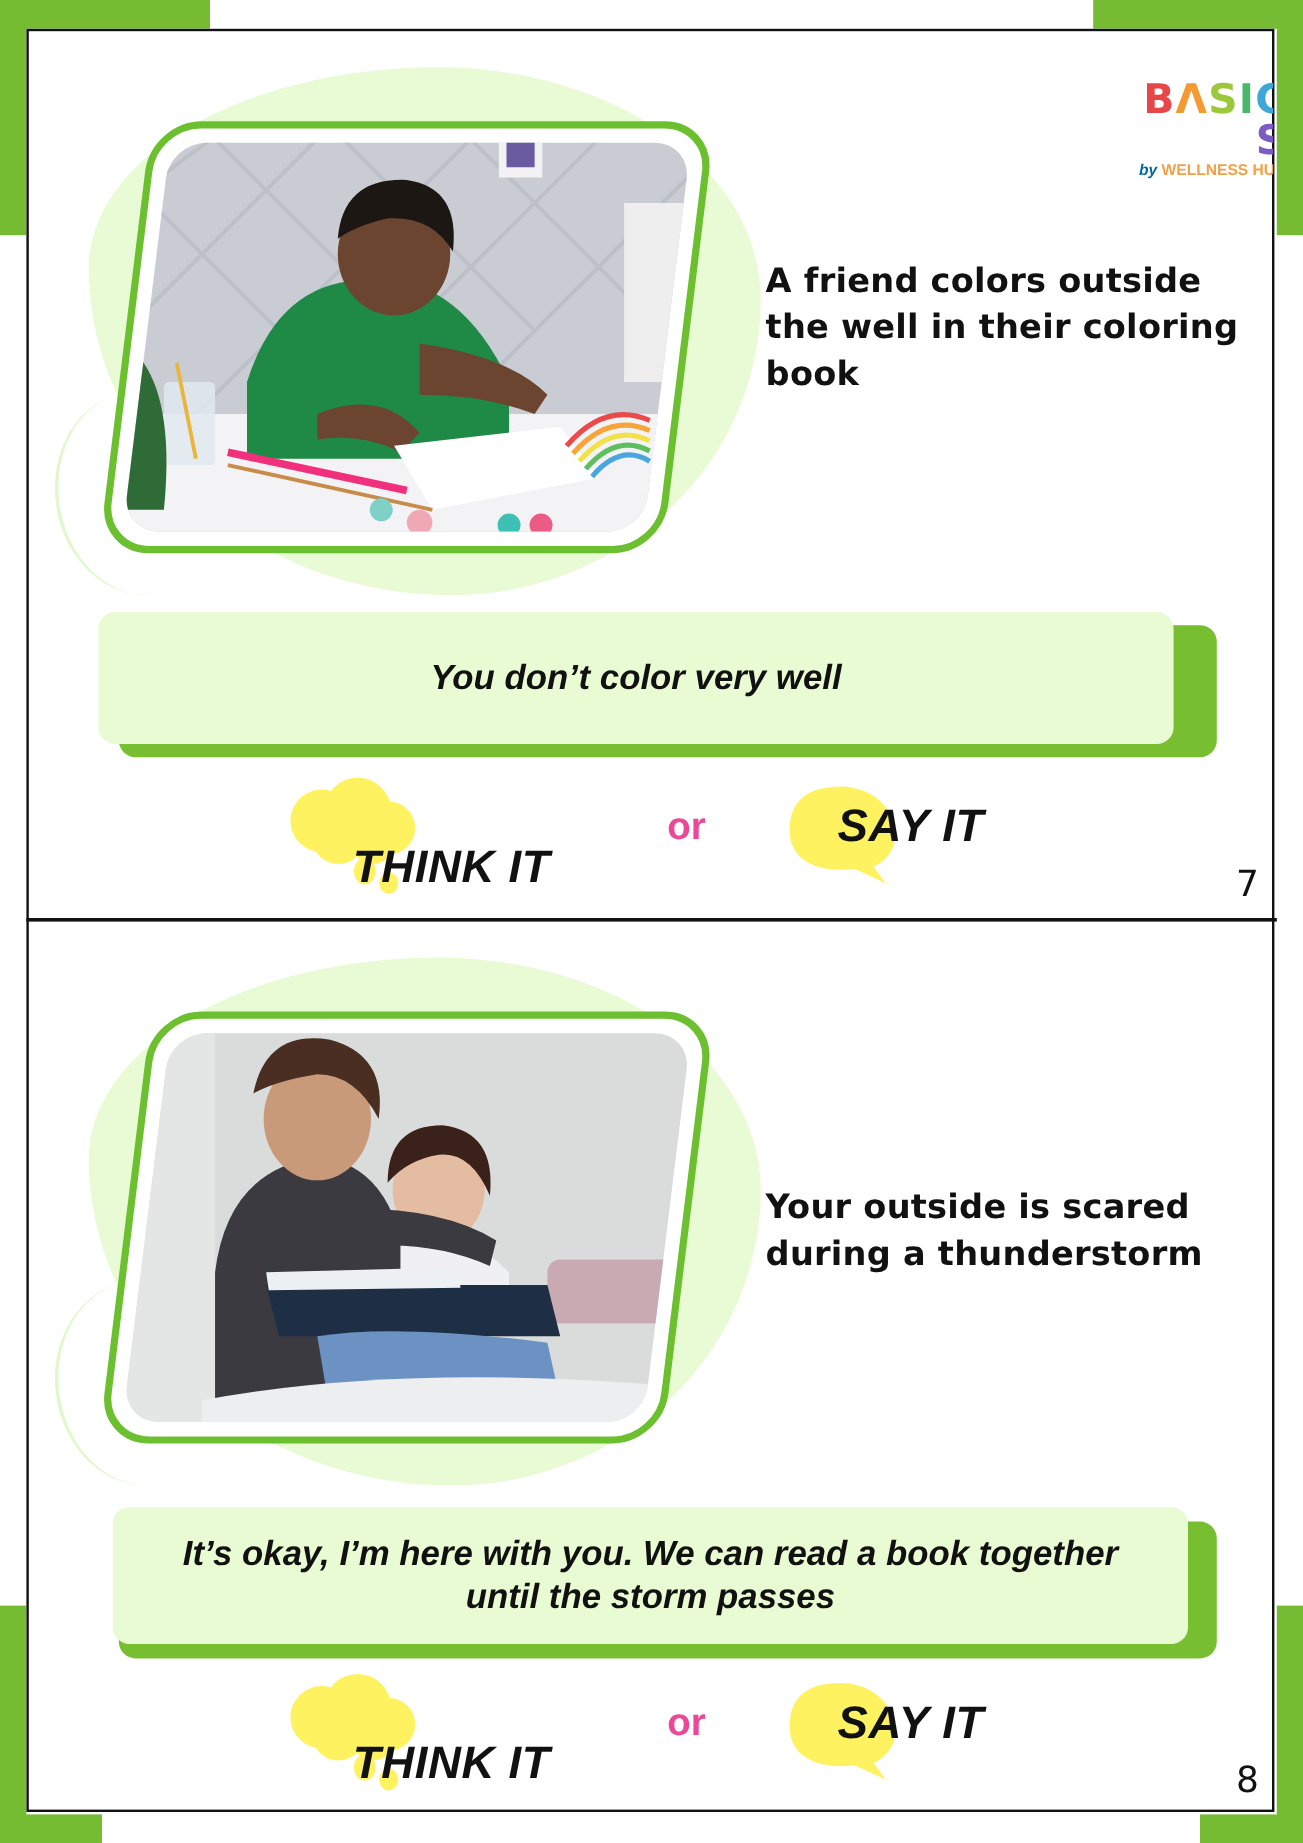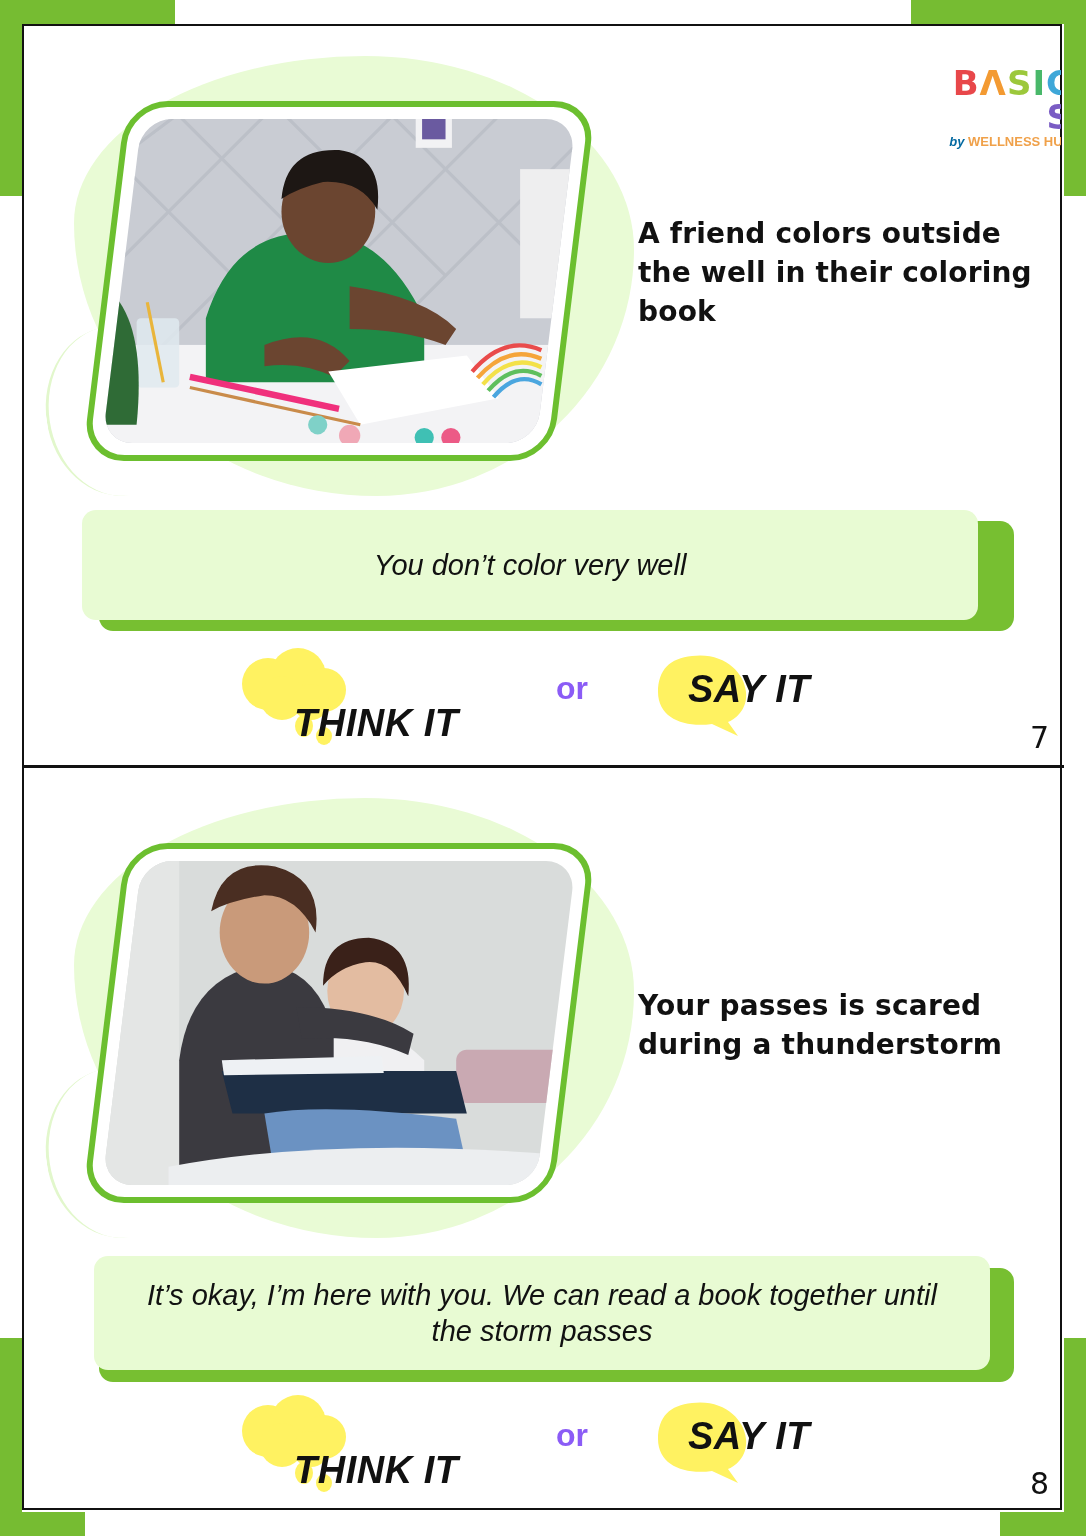--- a/index.html
+++ b/index.html
@@ -51,43 +51,43 @@
   }
   .c1 .prompt { top:188px; }
   .c2 .prompt { top:218px; }
 
   .resp-shadow {
     position:absolute; left:75px; width:915px; border-radius:14px; background:#77bf31;
   }
   .resp-box {
     position:absolute; left:58px; width:896px; border-radius:14px; background:#e8fbd3;
     display:flex; align-items:center; justify-content:center; text-align:center;
-    font-style:italic; font-weight:normal; font-size:29px; line-height:36px; color:#111;
+    font-style:italic; font-weight:bold; font-size:29px; line-height:36px; color:#111;
     box-sizing:border-box; padding:0 40px;
   }
   .c1 .resp-shadow { top:495px; height:110px; }
   .c1 .resp-box { top:484px; height:110px; }
   .c2 .resp-shadow { top:500px; height:114px; }
   .c2 .resp-box { top:488px; height:114px;margin-left:12px; }
 
   .choice-row { position:absolute; left:0; width:100%; height:100px; }
   .c1 .choice-row { top:620px; }
   .c2 .choice-row { top:625px; }
 
   .think-wrap { position:absolute; left:212px; top:0; width:260px; height:100px; cursor:pointer; }
   .think-cloud { position:absolute; left:0; top:0; }
   .think-label {
     position:absolute; left:58px; top:24px;
     font-style:italic; font-weight:bold; font-size:38px; color:#111; letter-spacing:0.5px;margin-top:32px;
   }
-  .or-label { position:absolute; left:532px; top:24px; font-weight:bold; font-size:32px; color:#8b5cf6; }
+  .or-label { position:absolute; left:532px; top:24px; font-weight:bold; font-size:32px; color:#ec4899; }
   .say-wrap { position:absolute; left:630px; top:0; width:220px; height:100px; cursor:pointer; }
   .say-bubble { position:absolute; left:0; top:6px; }
   .say-label {
-    position:absolute; left:34px; top:22px;
+    position:absolute; left:44px; top:22px;
     font-style:italic; font-weight:bold; font-size:38px; color:#111; letter-spacing:0.5px;
   }
   .page-num {
     position:absolute; right:12px; font-size:30px; color:#111; font-family:"DejaVu Sans", sans-serif;
   }
   .c1 .page-num { top:694px; }
   .c2 .page-num { top:698px; }
 
   .logo { position:absolute; left:908px; top:40px; width:140px; text-align:right; }
   .logo-main {
@@ -213,21 +213,21 @@
         <path d="M215 170 Q260 160 300 200 L300 240 L215 240 Z" fill="#f0f0f2"></path>
         <path d="M180 150 Q250 150 290 175 L285 195 Q240 175 185 180 Z" fill="#3b3a40"></path>
         <polygon points="110,210 330,210 340,250 120,250" fill="#1e2f45"></polygon>
         <polygon points="110,200 260,196 262,212 112,214" fill="#eef1f4"></polygon>
         <path d="M150 250 Q210 240 330 255 L340 300 L160 310 Z" fill="#6b92c2"></path>
         <path d="M60 300 Q220 270 440 290 L440 330 L60 330 Z" fill="#eceef0"></path>
       </svg>
     </div>
   </div>
 
-  <div class="prompt">Your passes is scared during a thunderstorm</div>
+  <div class="prompt">Your outside is scared during a thunderstorm</div>
 
   <div class="resp-shadow"></div>
   <div class="resp-box">It’s okay, I’m here with you. We can read a book together until the storm passes</div>
 
   <div class="choice-row">
     <div class="think-wrap">
       <svg class="think-cloud" width="130" height="100" viewBox="0 0 130 100">
         <g fill="#fff261">
           <circle cx="32" cy="38" r="26"></circle>
             <circle cx="62" cy="30" r="28"></circle>

